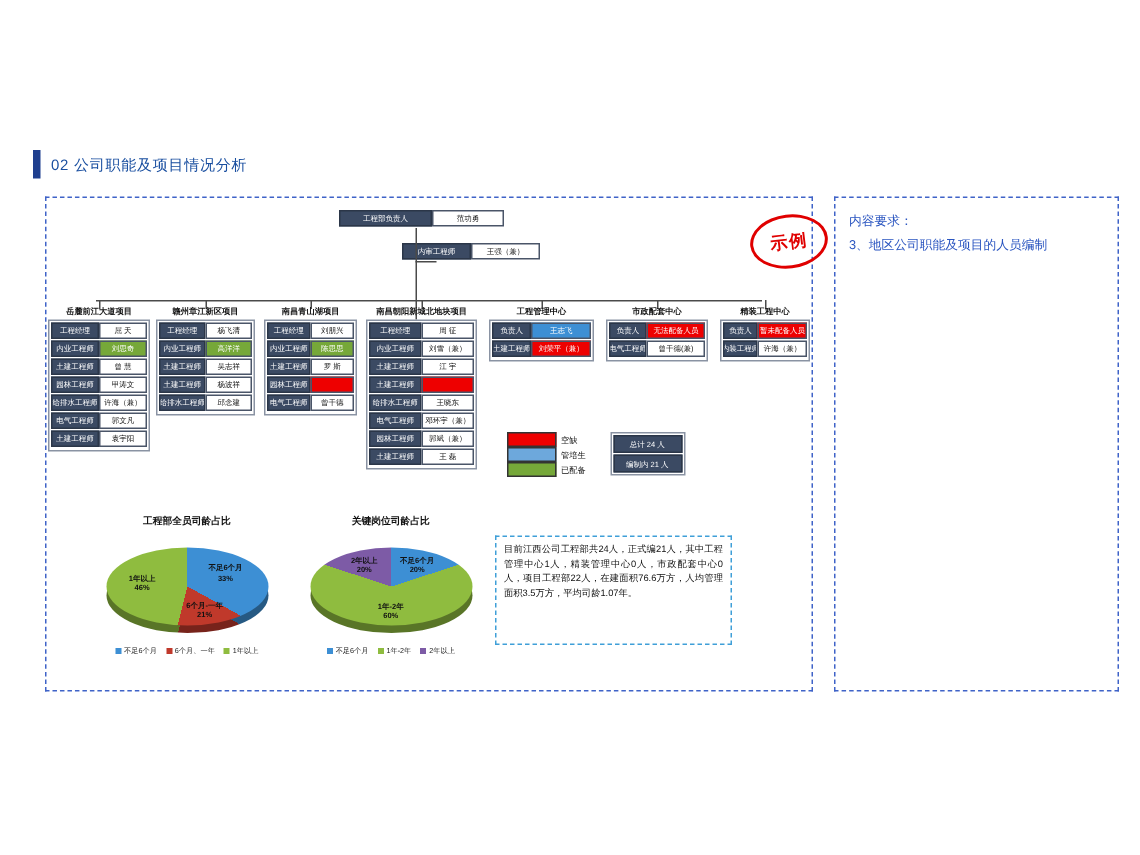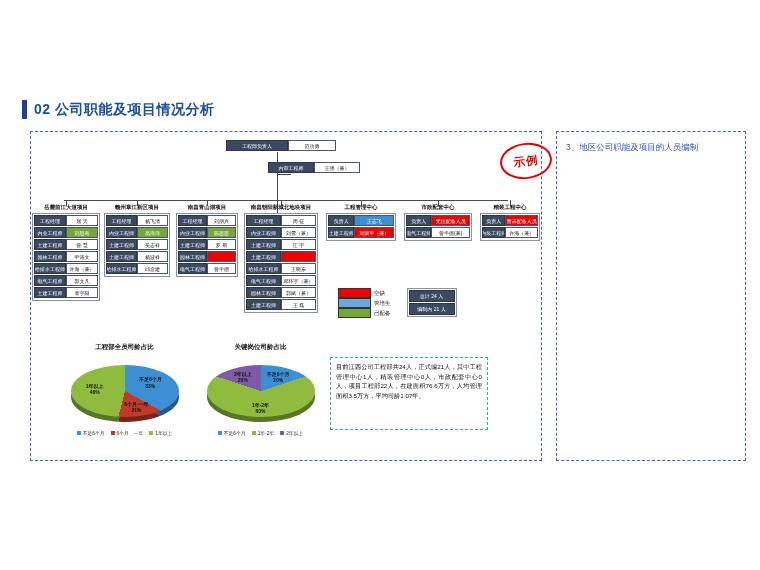--- a/index.html
+++ b/index.html
@@ -6,21 +6,21 @@
   body{
     width:760px;height:570px;background:#ffffff;
     font-family:"Liberation Sans","DejaVu Sans",sans-serif;
     color:#1a1a1a;overflow:hidden;position:relative;
   }
   .slide{position:absolute;inset:0;}
 
   
   .title-wrap{position:absolute;left:22px;top:100px;display:flex;align-items:center;gap:7px;}
   .title-bar{width:5px;height:19px;background:#1f3f8f;}
-  .title-text{font-size:14px;font-weight:bold;color:#1a4fa0;letter-spacing:.5px;white-space:nowrap;}
+  .title-text{font-size:10px;font-weight:normal;color:#1a4fa0;letter-spacing:.5px;white-space:nowrap;}
 
   
   .frame{position:absolute;border:1px dashed #3f63c8;box-sizing:border-box;}
   #main-frame{left:30px;top:131px;width:512px;height:330px;}
   #req-frame{left:556px;top:131px;width:190px;height:330px;}
 
   
   .req-inner{position:absolute;left:566px;top:140px;width:172px;font-size:8.5px;color:#2a55c0;line-height:1.65;}
   .req-line{margin:0 0 2px 0;}
 
@@ -85,20 +85,21 @@
 
   <div class="title-wrap">
     <div class="title-bar"></div>
     <div class="title-text">02 公司职能及项目情况分析</div>
   </div>
 
   <div class="frame" id="main-frame"></div>
 
   <div class="frame" id="req-frame"></div>
   <div class="req-inner">
+    <p class="req-line">内容要求：</p>
     <p class="req-line">3、地区公司职能及项目的人员编制</p>
   </div>
 
   <div id="stamp">示例</div>
 
   <div class="org">
     <div class="top-node">
       <div class="cell-row">
         <div class="lbl" style="width:62px">工程部负责人</div>
         <div class="val" style="width:48px">范功勇</div>

